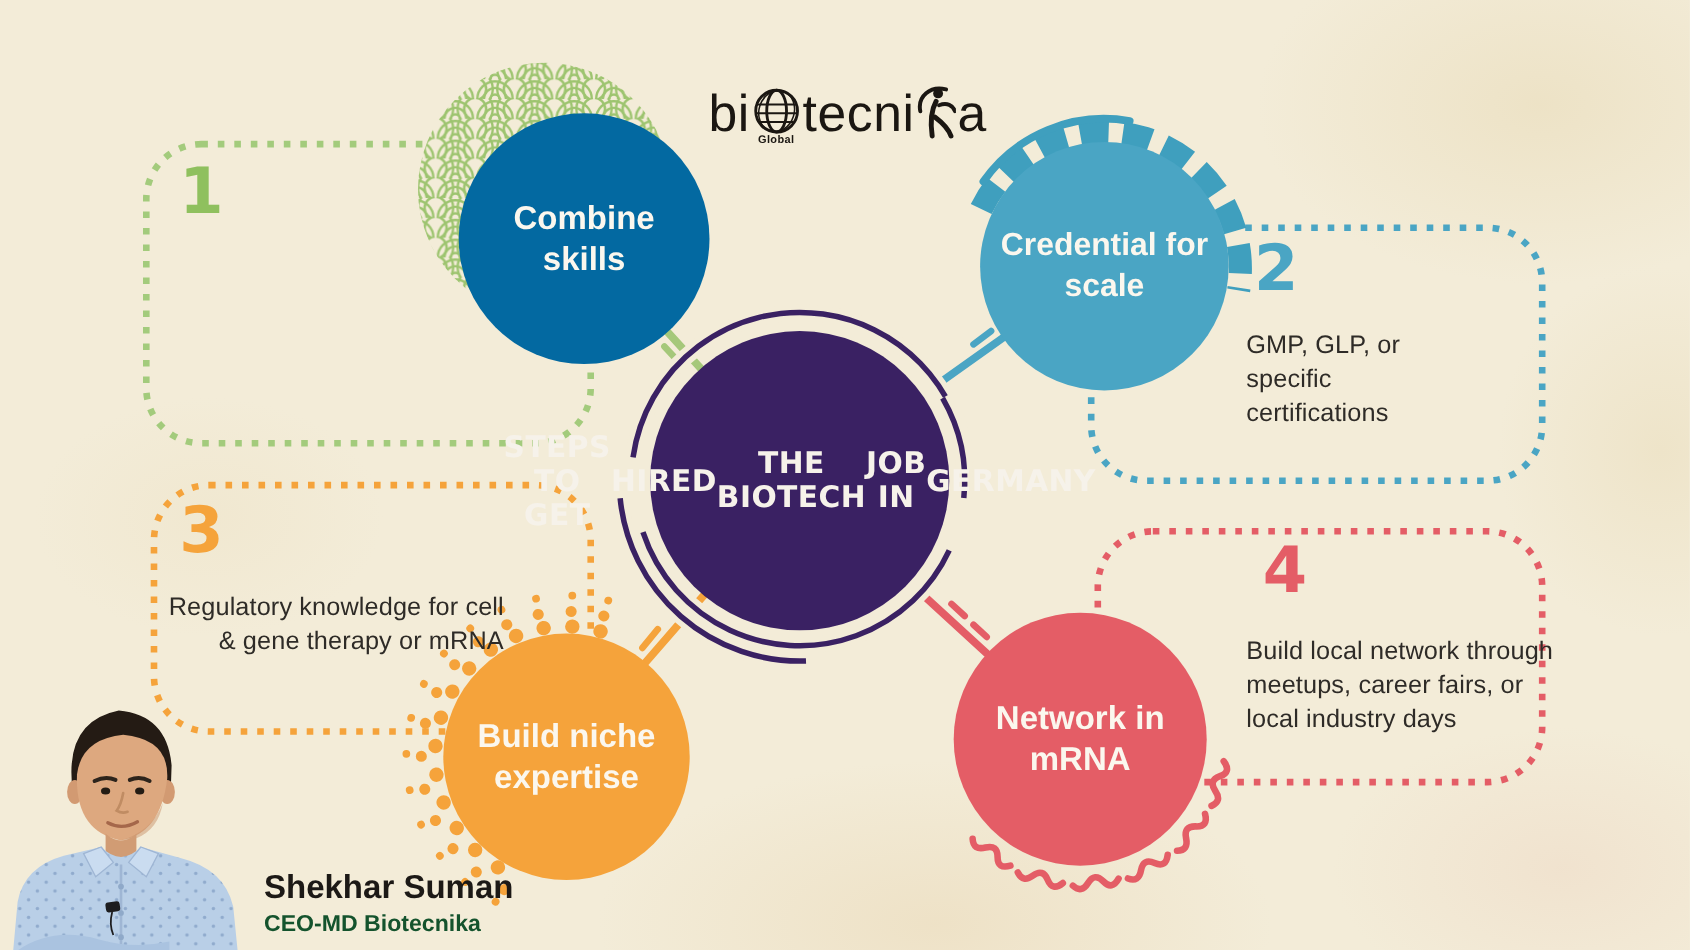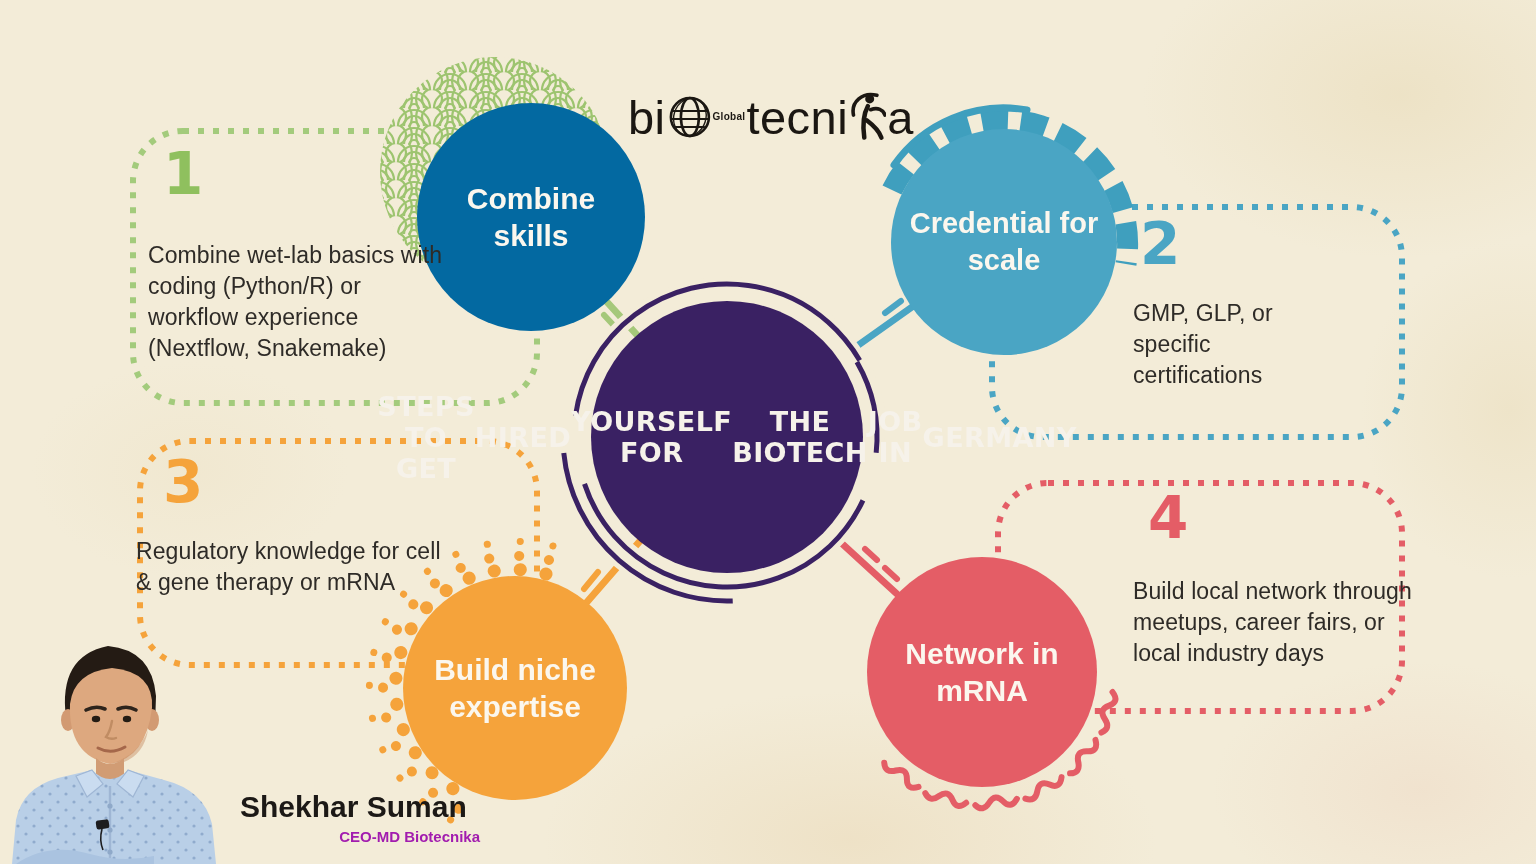--- a/index.html
+++ b/index.html
@@ -7,23 +7,23 @@
           font-family:"Liberation Sans",sans-serif;}
   .blob{position:absolute;pointer-events:none;}
   .b1{left:1140px;top:-70px;width:520px;height:330px;background:radial-gradient(ellipse at center,#e9dcba 0%,rgba(233,220,186,0) 70%);opacity:.6;}
   .b2{left:1360px;top:240px;width:300px;height:340px;background:radial-gradient(ellipse at center,#e9dcba 0%,rgba(233,220,186,0) 70%);opacity:.5;}
   .b3{left:540px;top:690px;width:620px;height:300px;background:radial-gradient(ellipse at center,#ead9b8 0%,rgba(234,217,184,0) 70%);opacity:.55;}
   .b4{left:1210px;top:660px;width:420px;height:260px;background:radial-gradient(ellipse at center,#eed9c5 0%,rgba(238,217,197,0) 70%);opacity:.5;}
   .b5{left:30px;top:360px;width:320px;height:220px;background:radial-gradient(ellipse at center,#efe5cb 0%,rgba(239,229,203,0) 70%);opacity:.6;}
 
   svg.decor{position:absolute;left:0;top:0;z-index:1;}
 
-  .logo{position:absolute;left:50%;top:88px;transform:translateX(-49%);display:flex;align-items:flex-start;z-index:3;}
+  .logo{position:absolute;left:50%;top:72px;transform:translateX(-49%);display:flex;align-items:flex-end;z-index:3;}
   .logo-text{font-size:47px;line-height:60px;color:#1b1712;letter-spacing:.5px;}
-  .globe-wrap{display:flex;flex-direction:row;align-items:center;margin:6px 1px 0 1px;}
+  .globe-wrap{display:flex;flex-direction:column;align-items:center;margin:6px 1px 0 1px;}
   .globe-caption{font-size:10px;font-weight:700;color:#1b1712;margin-top:-2px;letter-spacing:.3px;}
   .dancer-wrap{margin:2px 1px 0 2px;}
 
   .bubble{position:absolute;border-radius:50%;display:flex;align-items:center;justify-content:center;
           text-align:center;z-index:2;}
   .bubble-label{font-weight:700;font-size:30px;line-height:37px;color:#fbf7ee;}
   .bubble-green{left:417px;top:103px;width:228px;height:228px;background:#0369a1;}
   .bubble-teal{left:891px;top:129px;width:226px;height:226px;background:#4aa5c4;}
   .bubble-orange{left:403px;top:576px;width:224px;height:224px;background:#f5a33b;}
   .bubble-red{left:867px;top:557px;width:230px;height:230px;background:#e45d66;}
@@ -38,28 +38,28 @@
 
   .step-number{position:absolute;z-index:2;font-family:"DejaVu Sans","Liberation Sans",sans-serif;
                font-weight:800;font-size:58px;line-height:60px;}
   .n1{left:163px;top:144px;color:#8fc05e;}
   .n2{left:1140px;top:214px;color:#4aa5c4;}
   .n3{left:163px;top:452px;color:#f5a33b;}
   .n4{left:1148px;top:488px;color:#e45d66;}
   .step-desc{position:absolute;z-index:2;font-size:23px;line-height:31px;color:#2e2b27;letter-spacing:.1px;}
   .d1{left:148px;top:240px;width:305px;}
   .d2{left:1133px;top:298px;width:180px;}
-  .d3{left:136px;top:536px;width:310px;}
+  .d3{left:148px;top:536px;width:310px;text-align:right;}
   .d4{left:1133px;top:576px;width:295px;}
 
   .person{position:absolute;left:6px;top:622px;z-index:4;}
   .person-name{position:absolute;left:240px;top:790px;width:240px;text-align:left;z-index:5;
                font-weight:700;font-size:30px;color:#1c1916;}
-  .person-title{position:absolute;left:240px;top:828px;width:240px;text-align:right;z-index:5;
-                font-weight:700;font-size:15px;color:#a21caf;}
+  .person-title{position:absolute;left:240px;top:828px;width:240px;text-align:left;z-index:5;
+                font-weight:700;font-size:21px;color:#14532d;}
 </style>
 </head>
 <body>
 
 <div class="canvas">
 
   <div class="blob b1"></div>
   <div class="blob b2"></div>
   <div class="blob b3"></div>
   <div class="blob b4"></div>
@@ -172,41 +172,39 @@
           <path d="M23,21 C31,18 37,21 39,27" stroke-width="4"></path>
         </g>
       </svg>
     </span>
     <span class="logo-text">a</span>
   </div>
 
   <div class="bubble bubble-center">
     <span class="center-line">STEPS TO GET</span>
     <span class="center-line">HIRED</span>
-    <span class="center-line">YOURSELF FOR</span>
     <span class="center-line">THE BIOTECH</span>
     <span class="center-line">JOB IN</span>
     <span class="center-line">GERMANY</span>
   </div>
 
   <div class="bubble bubble-green">
     <span class="bubble-label">Combine skills</span>
   </div>
   <div class="bubble bubble-teal">
     <span class="bubble-label">Credential for scale</span>
   </div>
   <div class="bubble bubble-orange">
     <span class="bubble-label">Build niche expertise</span>
   </div>
   <div class="bubble bubble-red">
     <span class="bubble-label">Network in mRNA</span>
   </div>
 
   <div class="step-number n1">1</div>
-  <div class="step-desc d1">Combine wet-lab basics with coding (Python/R) or workflow experience (Nextflow, Snakemake)</div>
 
   <div class="step-number n2">2</div>
   <div class="step-desc d2">GMP, GLP, or specific certifications</div>
 
   <div class="step-number n3">3</div>
   <div class="step-desc d3">Regulatory knowledge for cell &amp; gene therapy or mRNA</div>
 
   <div class="step-number n4">4</div>
   <div class="step-desc d4">Build local network through meetups, career fairs, or local industry days</div>
 

